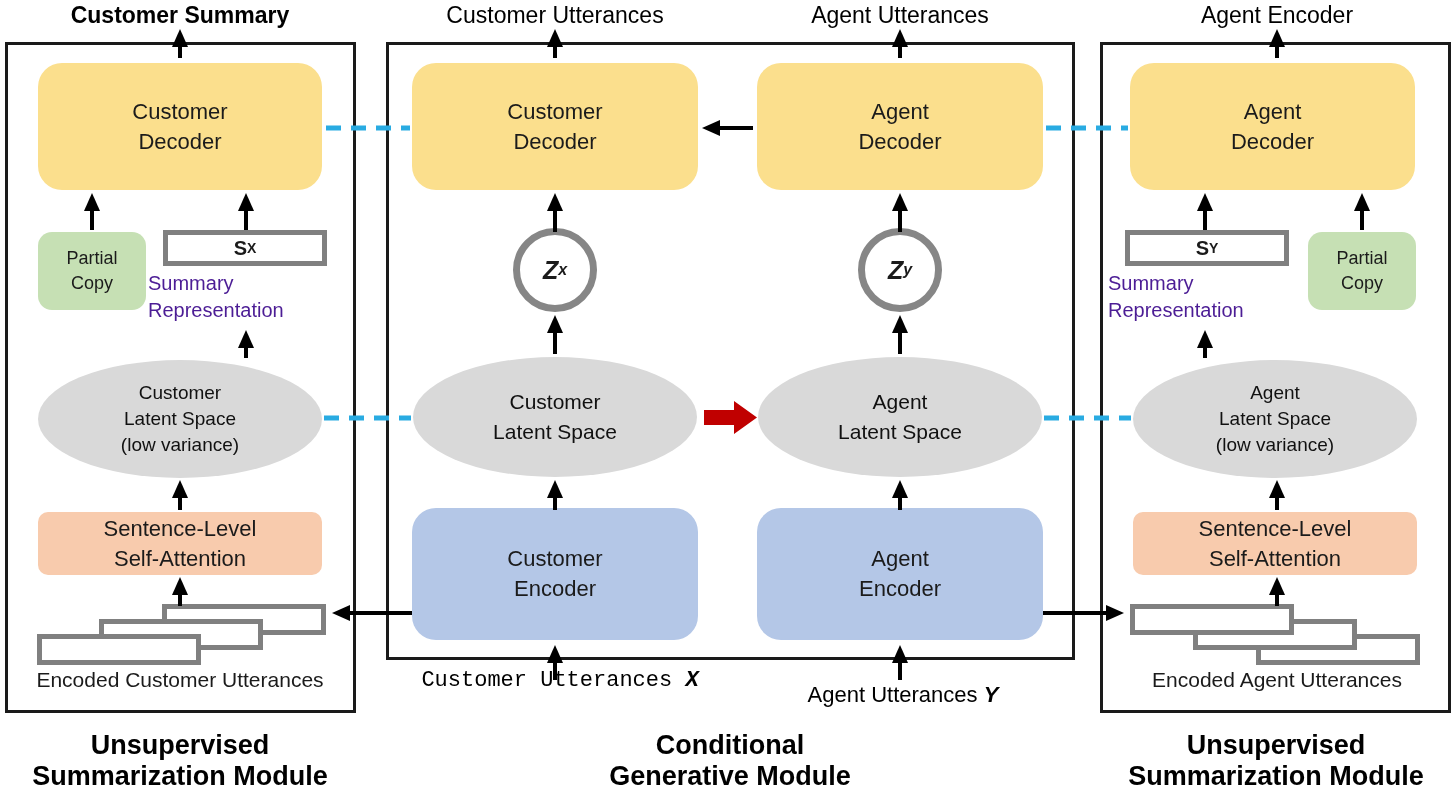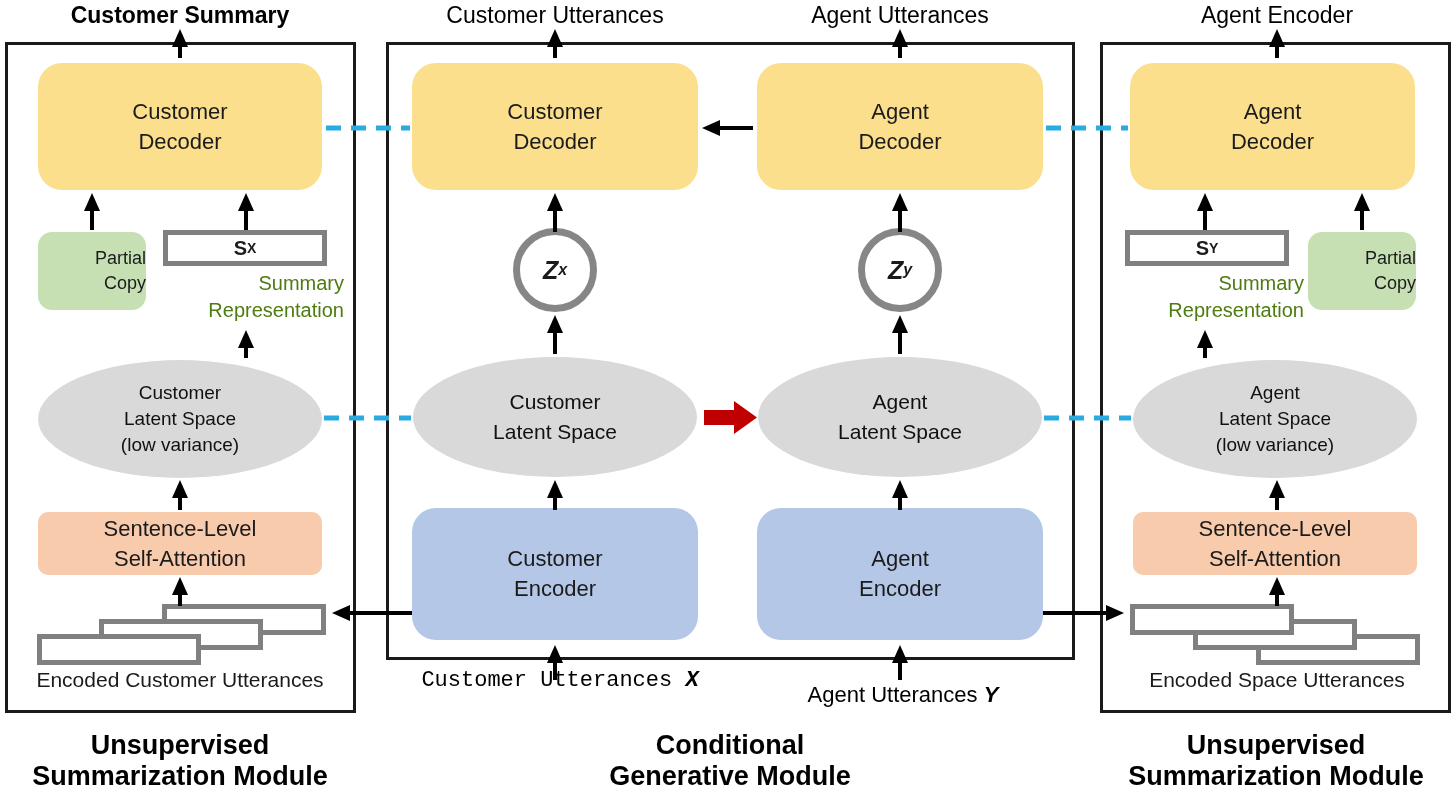--- a/index.html
+++ b/index.html
@@ -9,21 +9,21 @@
   }
   .abs{position:absolute;}
   .module{border:3px solid #1a1a1a;background:transparent;}
   .box{
     display:flex;flex-direction:column;align-items:center;justify-content:center;
     text-align:center;line-height:30px;font-size:22px;color:#1b1b1b;
   }
   .rounded-lg{border-radius:24px;}
   .decoder{background:var(--decoder-fill);}
   .encoder{background:var(--encoder-fill);}
-  .partial{background:var(--partial-copy-fill);border-radius:14px;font-size:18px;line-height:25px;align-items:flex-end;}
+  .partial{background:var(--partial-copy-fill);border-radius:14px;font-size:18px;line-height:25px;}
   .attention{background:var(--attention-fill);border-radius:10px;font-size:22px;line-height:30px;}
   .ellipse{
     background:var(--latent-fill);border-radius:50%;
     display:flex;flex-direction:column;align-items:center;justify-content:center;
     text-align:center;
   }
   .ellipse.small{font-size:19px;line-height:26px;}
   .ellipse.big{font-size:21px;line-height:30px;}
   .sbox{
     background:#fff;border:5px solid var(--shape-border-gray);
@@ -34,21 +34,21 @@
   .zcircle{
     background:#fff;border:7px solid #868686;border-radius:50%;
     display:flex;align-items:center;justify-content:center;
     font-weight:bold;font-style:italic;font-size:25px;color:#1b1b1b;
   }
   .zcircle sub{font-size:16px;}
   .stackrect{background:#fff;border:5px solid var(--shape-border-gray);width:154px;height:21px;}
   .toplabel{font-size:23px;text-align:center;color:#000;}
   .botlabel{font-size:22px;text-align:center;color:#000;}
   .botlabel .var{font-weight:bold;font-style:italic;}
-  .small-label{font-size:20px;line-height:27px;text-align:right;color:#4d7c0f;}
+  .small-label{font-size:20px;line-height:27px;text-align:left;color:#4c1d95;}
   .encoded{font-size:21px;text-align:center;color:#1b1b1b;}
   .caption{font-size:27px;line-height:31px;font-weight:bold;text-align:center;color:#000;}
   #arrow-layer{position:absolute;left:0;top:0;z-index:6;pointer-events:none;}
 </style>
 </head>
 <body>
 
 <div id="canvas">
 
   <div class="abs toplabel" style="left:30px;top:2px;width:300px;font-weight:bold;">Customer Summary</div>
@@ -158,21 +158,21 @@
     <div>Latent Space</div>
     <div>(low variance)</div>
   </div>
   <div class="abs box attention" style="left:1133px;top:512px;width:284px;height:63px;">
     <div>Sentence-Level</div>
     <div>Self-Attention</div>
   </div>
   <div class="abs stackrect" style="left:1256px;top:634px;"></div>
   <div class="abs stackrect" style="left:1193px;top:619px;"></div>
   <div class="abs stackrect" style="left:1130px;top:604px;"></div>
-  <div class="abs encoded" style="left:1107px;top:668px;width:340px;">Encoded Space Utterances</div>
+  <div class="abs encoded" style="left:1107px;top:668px;width:340px;">Encoded Agent Utterances</div>
   <div class="abs caption" style="left:1100px;top:730px;width:352px;">
     <div>Unsupervised</div>
     <div>Summarization Module</div>
   </div>
 
   <svg id="arrow-layer" width="1456" height="800" viewBox="0 0 1456 800">
     <defs>
       <marker id="ah" markerUnits="userSpaceOnUse" markerWidth="22" markerHeight="18" refX="13" refY="8" orient="auto">
         <path d="M0,0 L18,8 L0,16 Z" fill="#000"></path>
       </marker>

